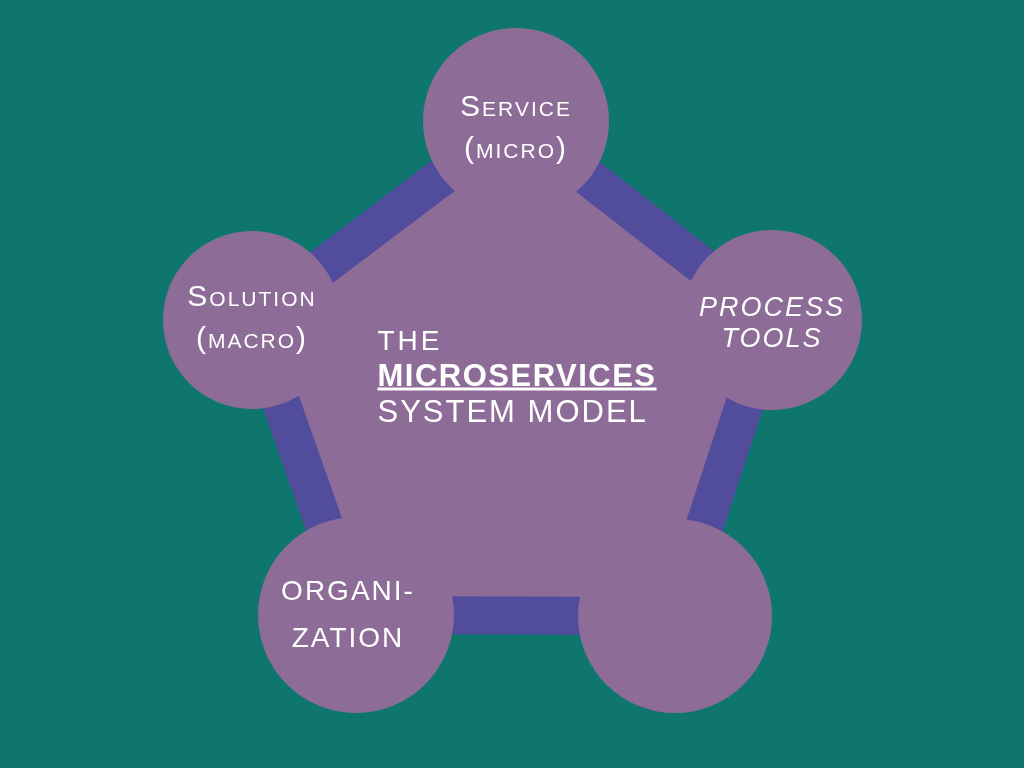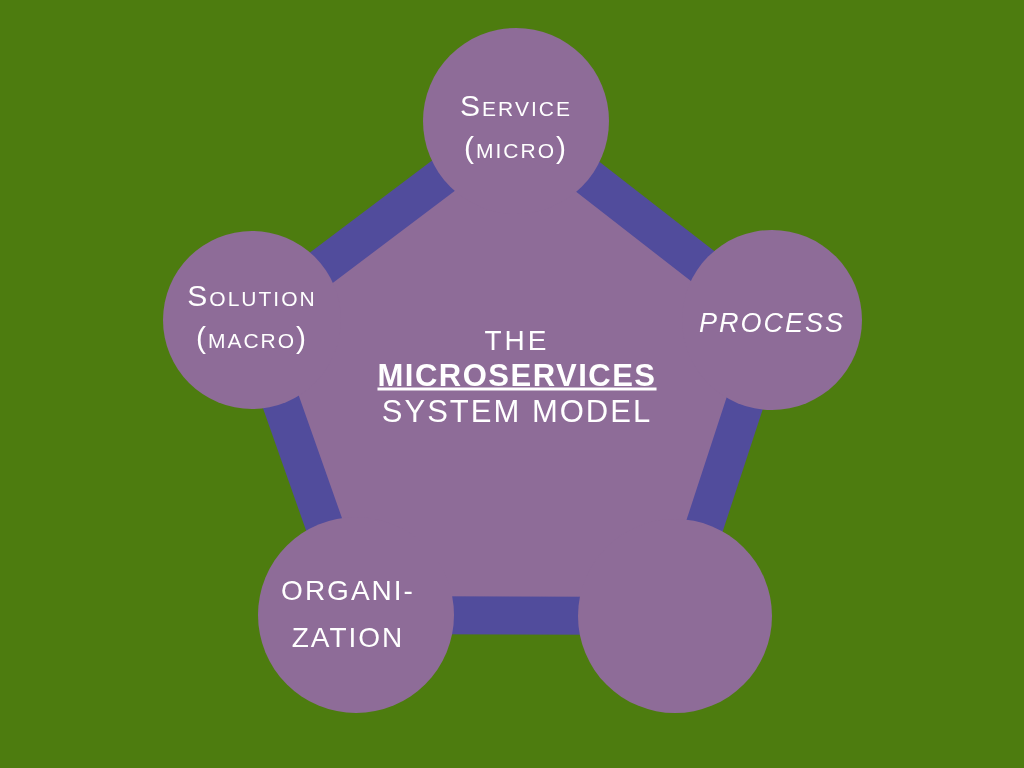--- a/index.html
+++ b/index.html
@@ -7,21 +7,21 @@
     padding: 0;
     width: 1024px;
     height: 768px;
     background: #000000;
     overflow: hidden;
   }
   .stage {
     position: relative;
     width: 1024px;
     height: 768px;
-    background: #4d7c0f;
+    background: #0f766e;
     font-family: "Liberation Sans", sans-serif;
   }
   .stage svg {
     position: absolute;
     left: 0;
     top: 0;
   }
   .label {
     position: absolute;
     transform: translate(-50%, -50%);
@@ -36,21 +36,20 @@
   #label-solution     { left: 252px; top: 317px; font-size: 30px; line-height: 42px; }
   #label-process      { left: 772px; top: 323px; font-size: 27px; line-height: 31px; font-style: italic; }
   #label-organization { left: 348px; top: 614px; font-size: 28px; line-height: 47px; }
   #label-culture      { left: 675px; top: 613px; font-size: 31px; line-height: 36px; }
   .center-title {
     position: absolute;
     left: 517px;
     top: 376px;
     transform: translate(-50%, -50%);
     color: #ffffff;
-    text-align: center;
     white-space: nowrap;
   }
   .ct1 { font-size: 28px; letter-spacing: 3px;   line-height: 35px; font-weight: 400; }
   .ct2 { font-size: 31px; letter-spacing: 1.5px; line-height: 36px; font-weight: 700; text-decoration: underline; }
   .ct3 { font-size: 31px; letter-spacing: 2px;   line-height: 36px; font-weight: 400; }
 </style>
 </head>
 <body bgcolor="#000000">
 
 <div class="stage">
@@ -64,20 +63,21 @@
     <circle cx="252" cy="320" r="89" fill="#8e6c98"></circle>
   </svg>
 
   <div class="label" id="label-service">
     <div>Service</div>
     <div>(micro)</div>
   </div>
 
   <div class="label" id="label-process">
     <div>PROCESS</div>
+    <div>TOOLS</div>
   </div>
 
 
   <div class="label" id="label-organization">
     <div>ORGANI-</div>
     <div>ZATION</div>
   </div>
 
   <div class="label" id="label-solution">
     <div>Solution</div>

